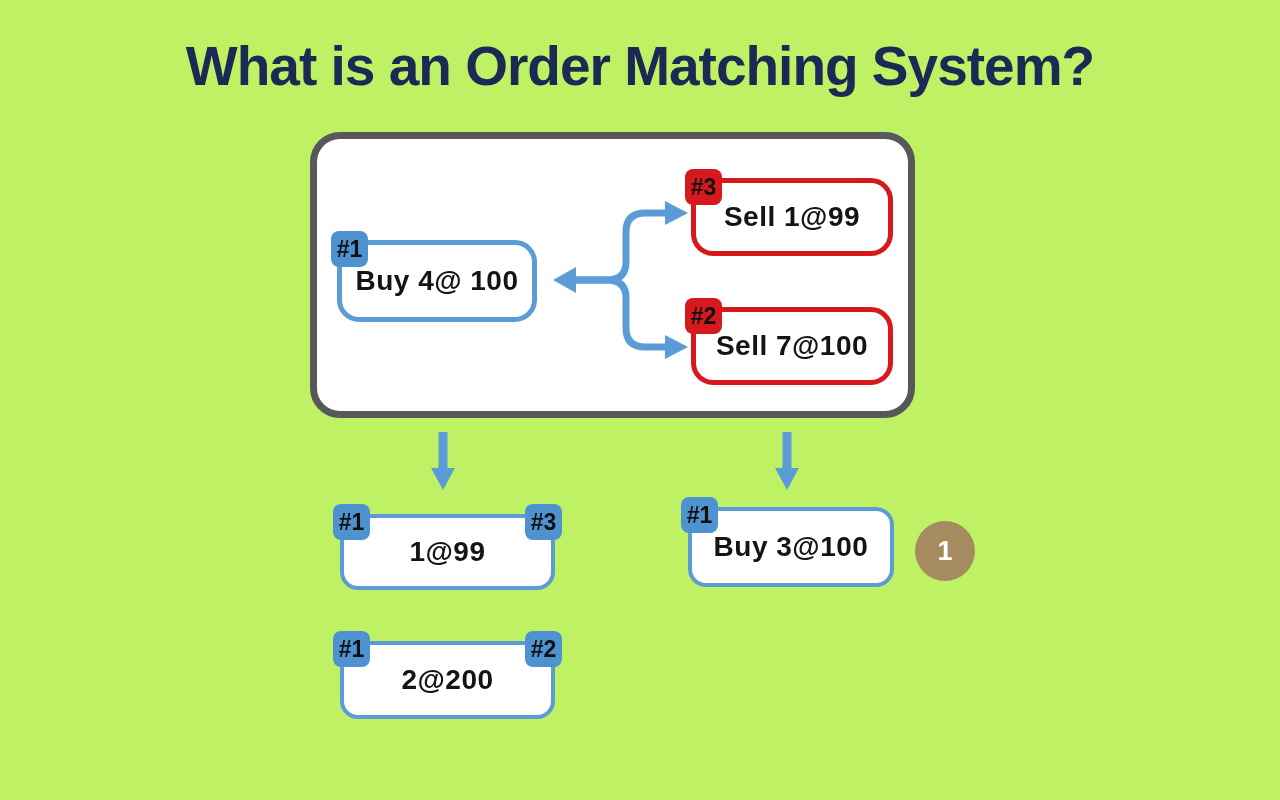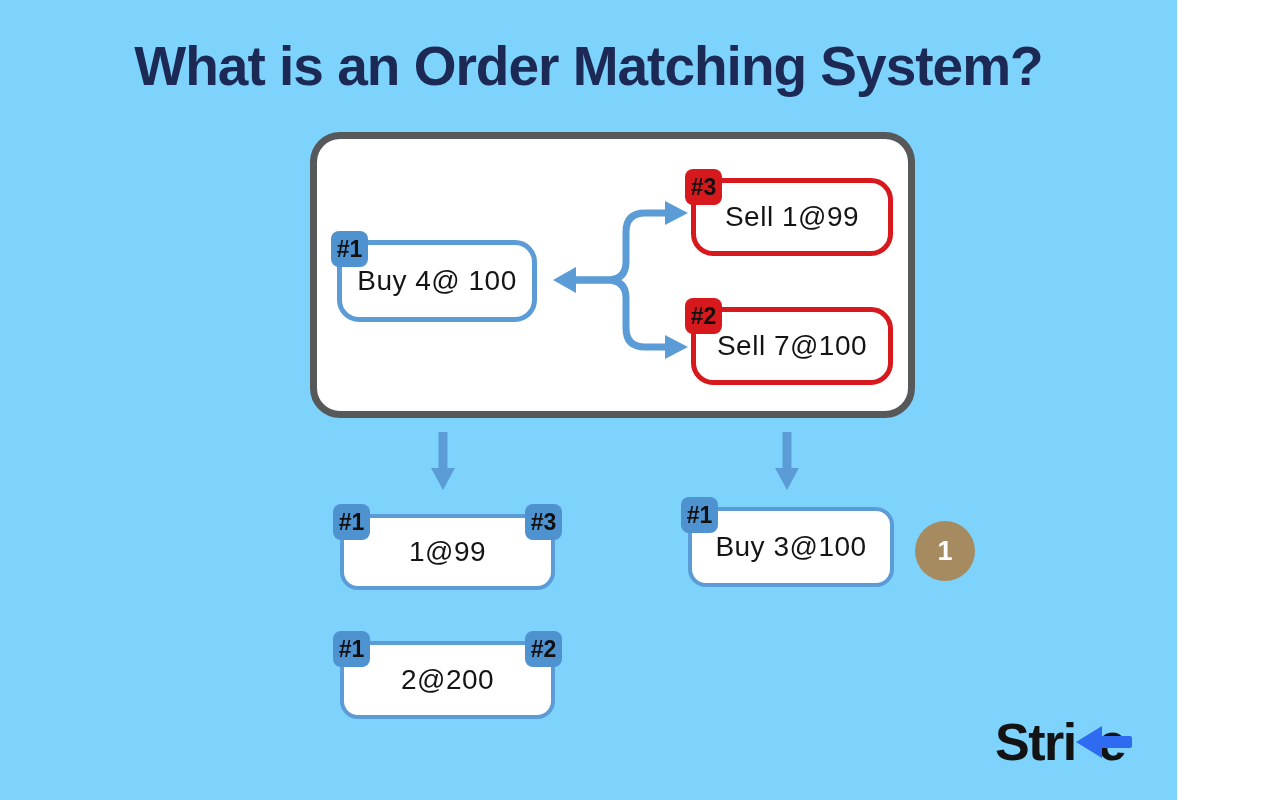--- a/index.html
+++ b/index.html
@@ -1,23 +1,23 @@
 <!DOCTYPE html>
 <html style="--navy: #1d2955; --panel-border: #57585a; --blue: #5b9cd6; --blue-tag: #4e93d0; --red: #d7191e; --tan: #a78b60; --logo-blue: #2e6bf0; --ink: #141414;"><head>
 <meta charset="utf-8">
 <style>
   * { margin: 0; padding: 0; box-sizing: border-box; }
   html, body { background: #ffffff; }
   body { font-family: "Liberation Sans", sans-serif; }
 
   .stage {
     position: relative;
-    width: 1177px;
+    width: 1280px;
     height: 800px;
-    background: #7dd3fc;
+    background: #bef264;
     overflow: hidden;
   }
 
   .title {
     position: absolute;
     left: 0; right: 0; top: 34px;
     text-align: center;
     font-size: 55px;
     font-weight: 800;
     letter-spacing: -1px;
@@ -37,21 +37,21 @@
   
   .obox {
     position: absolute;
     background: #ffffff;
     display: flex;
     align-items: center;
     justify-content: center;
   }
   .obox-label {
     font-size: 28px;
-    font-weight: 400;
+    font-weight: 700;
     color: var(--ink);
     letter-spacing: 0.5px;
     white-space: nowrap;
   }
   .blue-border { border: 5px solid var(--blue); border-radius: 22px; }
   .red-border  { border: 5px solid var(--red);  border-radius: 22px; }
   .thin-blue-border { border: 4px solid var(--blue); border-radius: 18px; }
 
   .tag {
     position: absolute;
@@ -169,22 +169,14 @@
     <span class="obox-label">2@200</span>
   </div>
 
   <div class="obox thin-blue-border remaining">
     <span class="tag blue-tag tag-tl">#1</span>
     <span class="obox-label">Buy 3@100</span>
   </div>
 
   <div class="badge">1</div>
 
-  <div class="logo">
-    <span>Stri</span>
-    <svg class="logo-arrow" width="58" height="36" viewBox="0 0 58 36">
-      <polygon class="shape" points="0,18 26,2 26,34"></polygon>
-      <rect class="shape" x="20" y="12" width="36" height="12" rx="2"></rect>
-    </svg>
-    <span class="logo-e">e</span>
-  </div>
 
 </div>
 
 </body></html>

